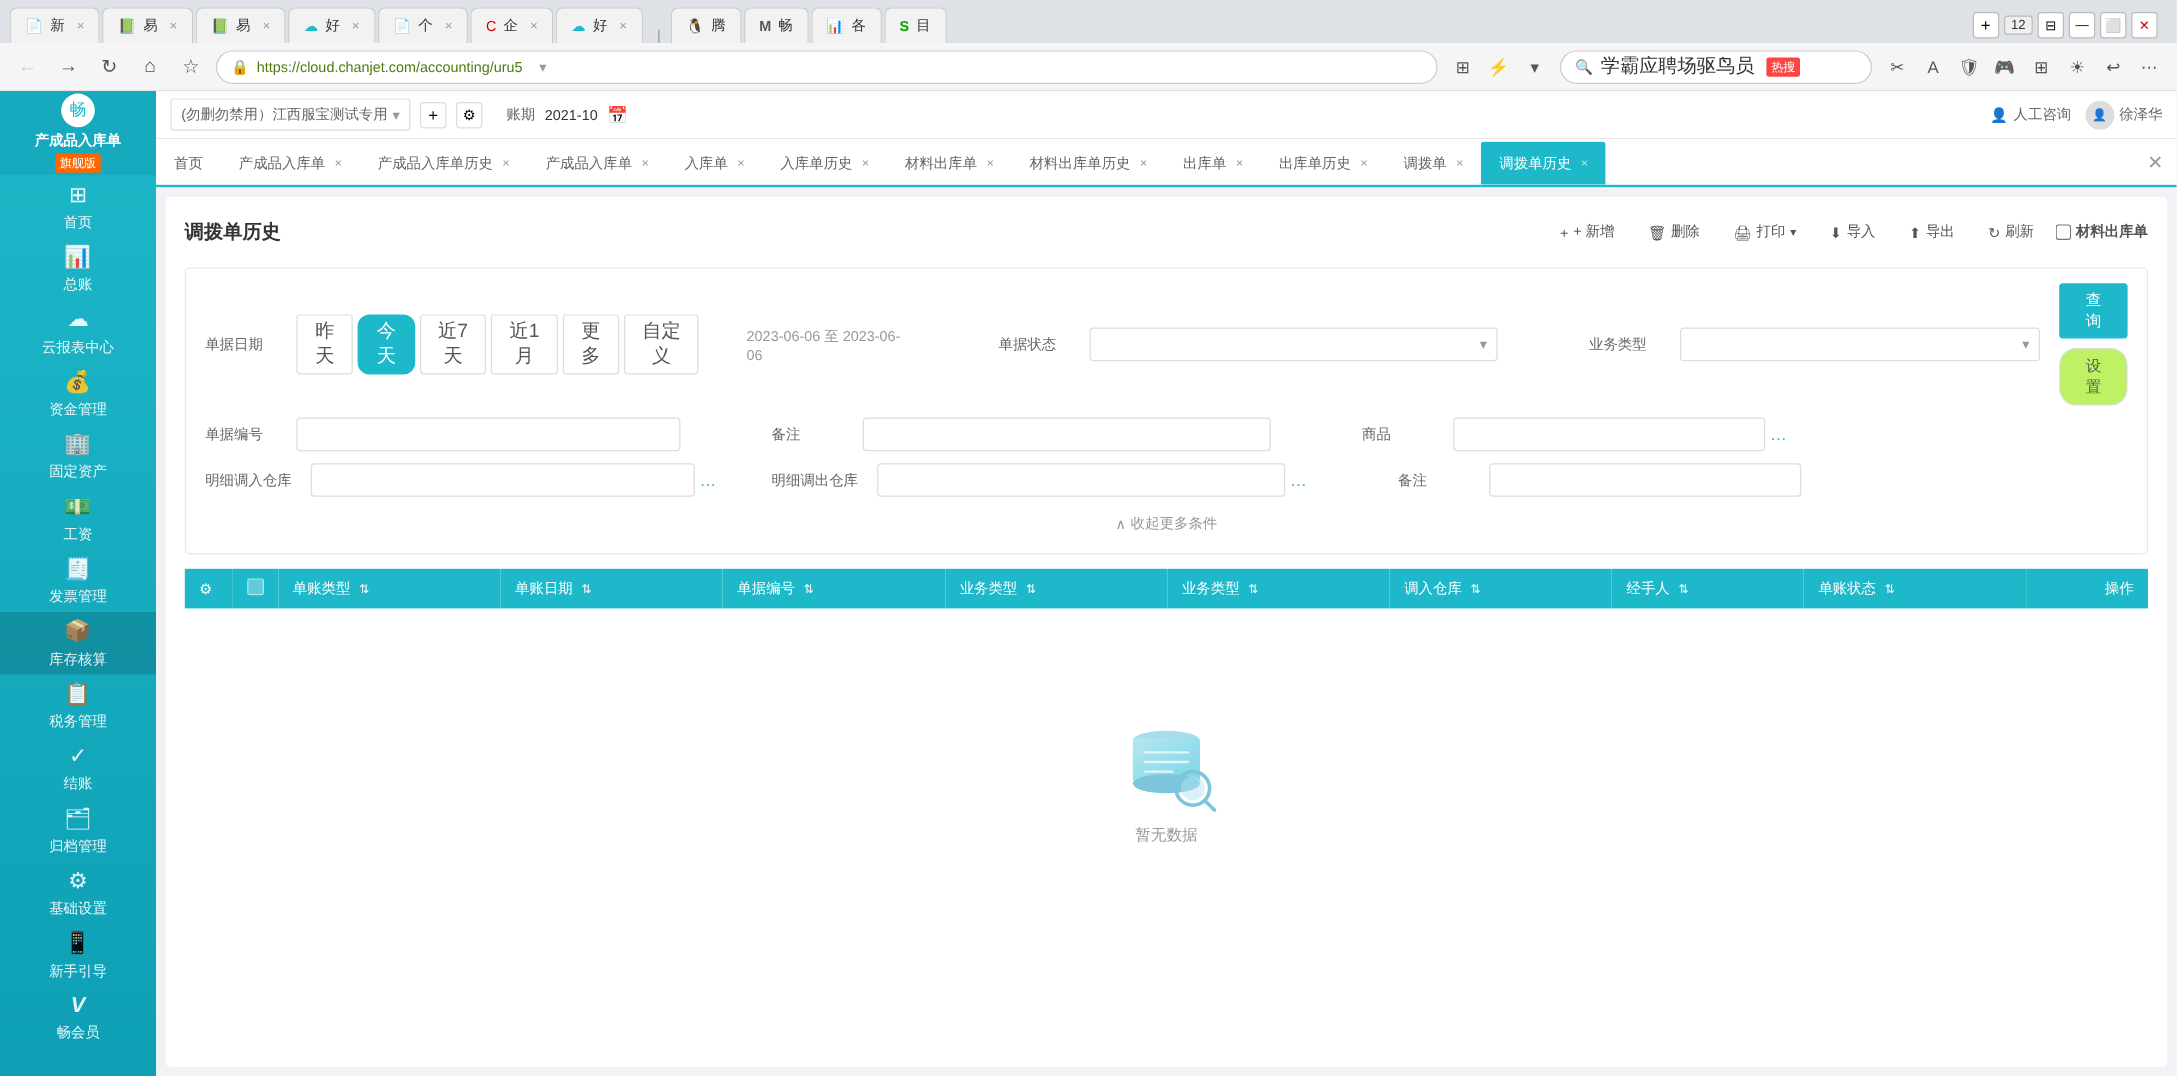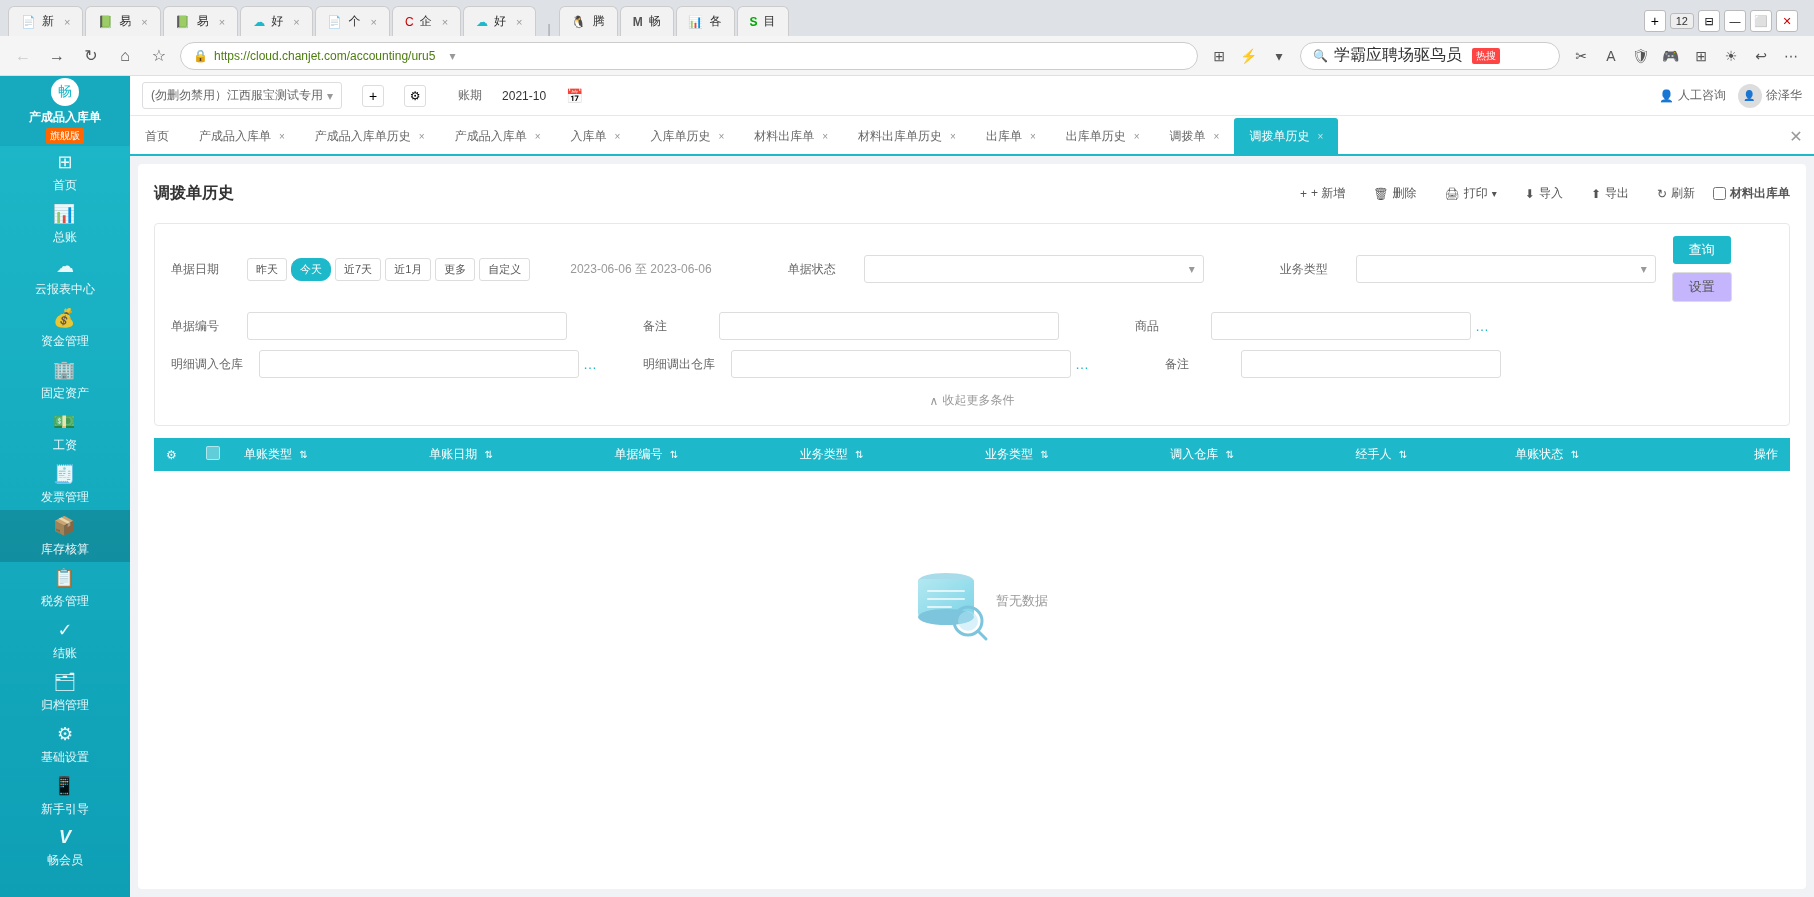--- a/index.html
+++ b/index.html
@@ -23,21 +23,21 @@
     .sidebar-logo { width: 100%; height: 70px; background: #17aabf; display: flex; flex-direction: column; align-items: center; justify-content: center; cursor: pointer; }
     .sidebar-menu { width: 100%; flex: 1; overflow-y: auto; }
     .sidebar-item { width: 100%; height: 52px; display: flex; flex-direction: column; align-items: center; justify-content: center; cursor: pointer; color: rgba(255,255,255,0.9); font-size: 12px; gap: 4px; transition: background 0.2s; }
     .sidebar-item.active { background: rgba(0,0,0,0.15); }
     .sidebar-item-icon { font-size: 18px; }
 
     
     .main-content { flex: 1; display: flex; flex-direction: column; background: #f0f2f5; overflow: hidden; }
 
     
-    .top-bar { height: 40px; background: #fff; display: flex; align-items: center; padding: 0 12px; border-bottom: 1px solid #e8e8e8; gap: 20px; }
+    .top-bar { height: 40px; background: #fff; display: flex; align-items: center; padding: 0 12px; border-bottom: 1px solid #e8e8e8; gap: 8px; }
     .company-selector { display: flex; align-items: center; gap: 4px; font-size: 12px; color: #666; cursor: pointer; padding: 4px 8px; border: 1px solid #ddd; border-radius: 3px; }
     .company-selector .arrow { color: #999; }
     .period-label { font-size: 12px; color: #666; margin-left: 12px; }
     .period-value { font-size: 12px; color: #333; cursor: pointer; }
     .calendar-icon { color: #1db8c9; cursor: pointer; font-size: 14px; }
     .top-bar-right { margin-left: auto; display: flex; align-items: center; gap: 12px; }
     .support-btn { display: flex; align-items: center; gap: 4px; font-size: 12px; color: #666; cursor: pointer; }
     .user-info { display: flex; align-items: center; gap: 4px; font-size: 12px; color: #666; cursor: pointer; }
     .user-avatar { width: 24px; height: 24px; background: #ddd; border-radius: 50%; display: flex; align-items: center; justify-content: center; font-size: 10px; color: #666; }
 
@@ -53,44 +53,44 @@
     .page-actions { display: flex; align-items: center; gap: 8px; }
     .action-btn { display: flex; align-items: center; gap: 4px; padding: 5px 10px; font-size: 12px; cursor: pointer; color: #555; border: none; background: none; }
     .show-columns-checkbox { display: flex; align-items: center; gap: 4px; font-size: 12px; color: #555; }
 
     
     .filter-section { border: 1px solid #e8e8e8; border-radius: 4px; padding: 12px 16px; margin-bottom: 12px; }
     .filter-row { display: flex; align-items: center; gap: 16px; margin-bottom: 10px; }
     .filter-row:last-child { margin-bottom: 0; }
     .filter-label { font-size: 12px; color: #666; white-space: nowrap; min-width: 60px; }
     .filter-date-btns { display: flex; align-items: center; gap: 4px; }
-    .date-btn { padding: 3px 8px; font-size: 11px; border: 1px solid #ddd; border-radius: 3px; cursor: pointer; color: #555; background: #fff; }
+    .date-btn { padding: 3px 8px; font-size: 16px; border: 1px solid #ddd; border-radius: 3px; cursor: pointer; color: #555; background: #fff; }
     .date-btn.active { background: #1db8c9; color: #fff; border-color: #1db8c9; border-radius: 10px; }
     .date-range { font-size: 12px; color: #999; margin-left: 24px; }
     .filter-select { height: 28px; border: 1px solid #ddd; border-radius: 3px; padding: 0 8px; font-size: 12px; min-width: 300px; display: flex; align-items: center; justify-content: space-between; cursor: pointer; background: #fff; }
     .filter-select .arrow { color: #999; }
     .filter-input { height: 28px; border: 1px solid #ddd; border-radius: 3px; padding: 0 8px; font-size: 12px; min-width: 300px; }
     .filter-ellipsis { color: #1db8c9; cursor: pointer; margin-left: 4px; font-size: 14px; }
     .filter-actions { display: flex; align-items: center; gap: 8px; flex-direction: column; }
     .btn-query { background: #1db8c9; color: #fff; border: none; padding: 5px 16px; border-radius: 3px; cursor: pointer; font-size: 13px; }
-    .btn-settings { background: #c4b5fd; color: #555; border: 1px solid #ddd; padding: 5px 16px; border-radius: 3px; cursor: pointer; font-size: 13px; }
+    .btn-settings { background: #bef264; color: #555; border: 1px solid #ddd; padding: 5px 16px; border-radius: 14px; cursor: pointer; font-size: 13px; }
     .collapse-more { text-align: center; padding: 4px; color: #999; font-size: 12px; cursor: pointer; display: flex; align-items: center; justify-content: center; gap: 4px; }
 
     
     .data-table { width: 100%; border-collapse: collapse; }
     .table-header { background: #1db8c9; }
     .table-header th { color: #fff; font-size: 12px; font-weight: normal; padding: 8px 12px; text-align: left; white-space: nowrap; cursor: pointer; }
     .table-header th .sort-icon { margin-left: 4px; font-size: 10px; }
     .th-gear { width: 40px; }
     .th-check { width: 36px; }
     .th-operations { text-align: right !important; }
     .table-header th .checkbox { width: 14px; height: 14px; background: rgba(255,255,255,0.3); border: 1px solid rgba(255,255,255,0.5); border-radius: 2px; display: inline-block; }
 
     
-    .empty-state { display: flex; flex-direction: row; align-items: center; justify-content: center; padding: 80px 20px; color: #999; }
+    .empty-state { display: flex; flex-direction: column; align-items: center; justify-content: center; padding: 80px 20px; color: #999; }
 
     
     .scroll-svg { width: 100px; height: 100px; }
   </style>
 </head>
 <body>
 
 <div style="background:#dee1e6; height:36px; display:flex; align-items:flex-end; padding:0 8px; overflow:hidden;">
 
   <div style="display:flex; align-items:flex-end; gap:2px; flex:1; overflow:hidden;">

